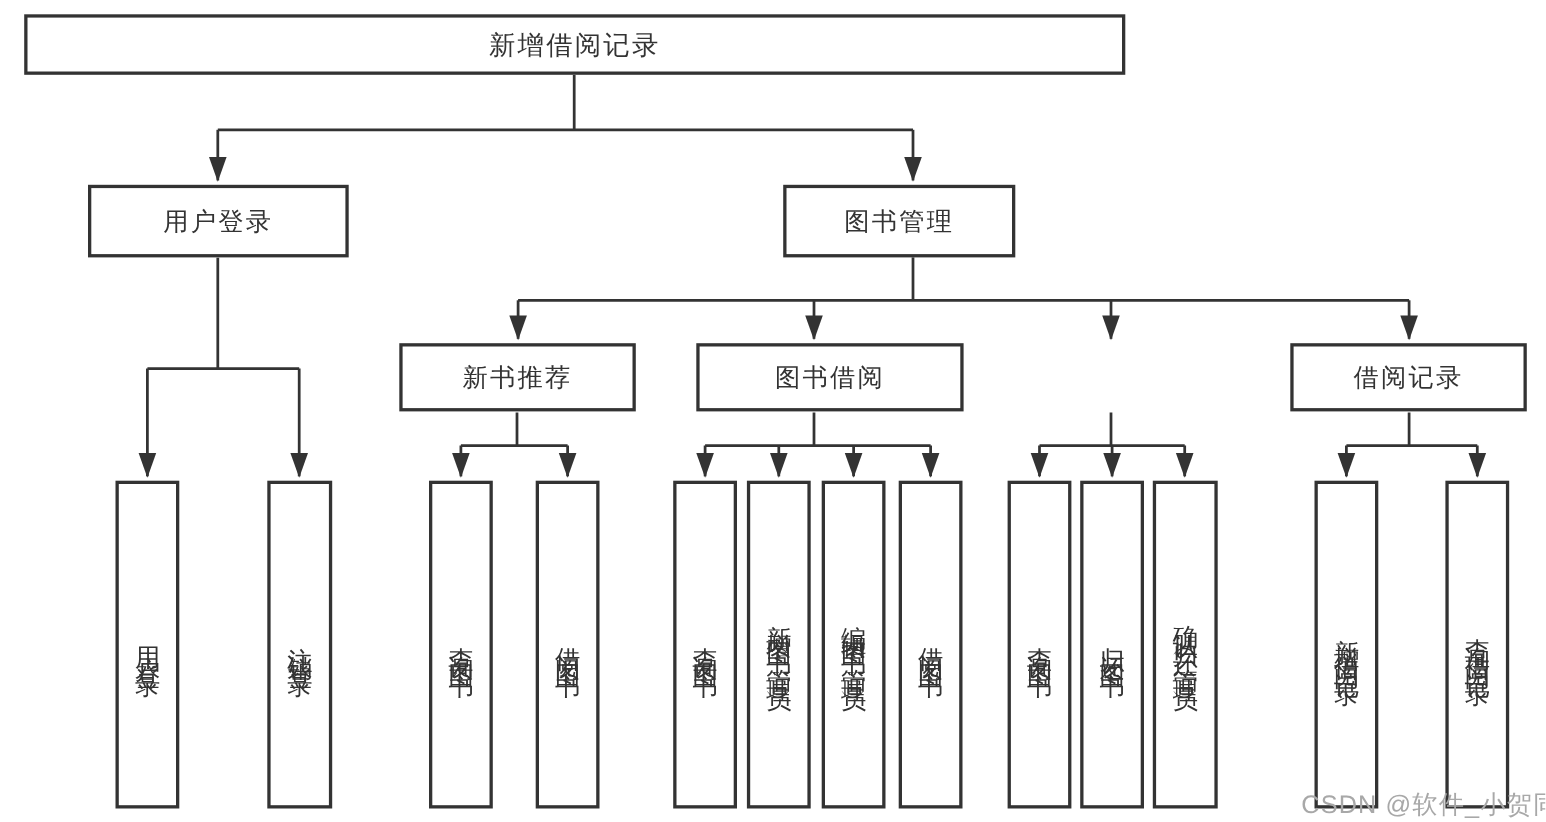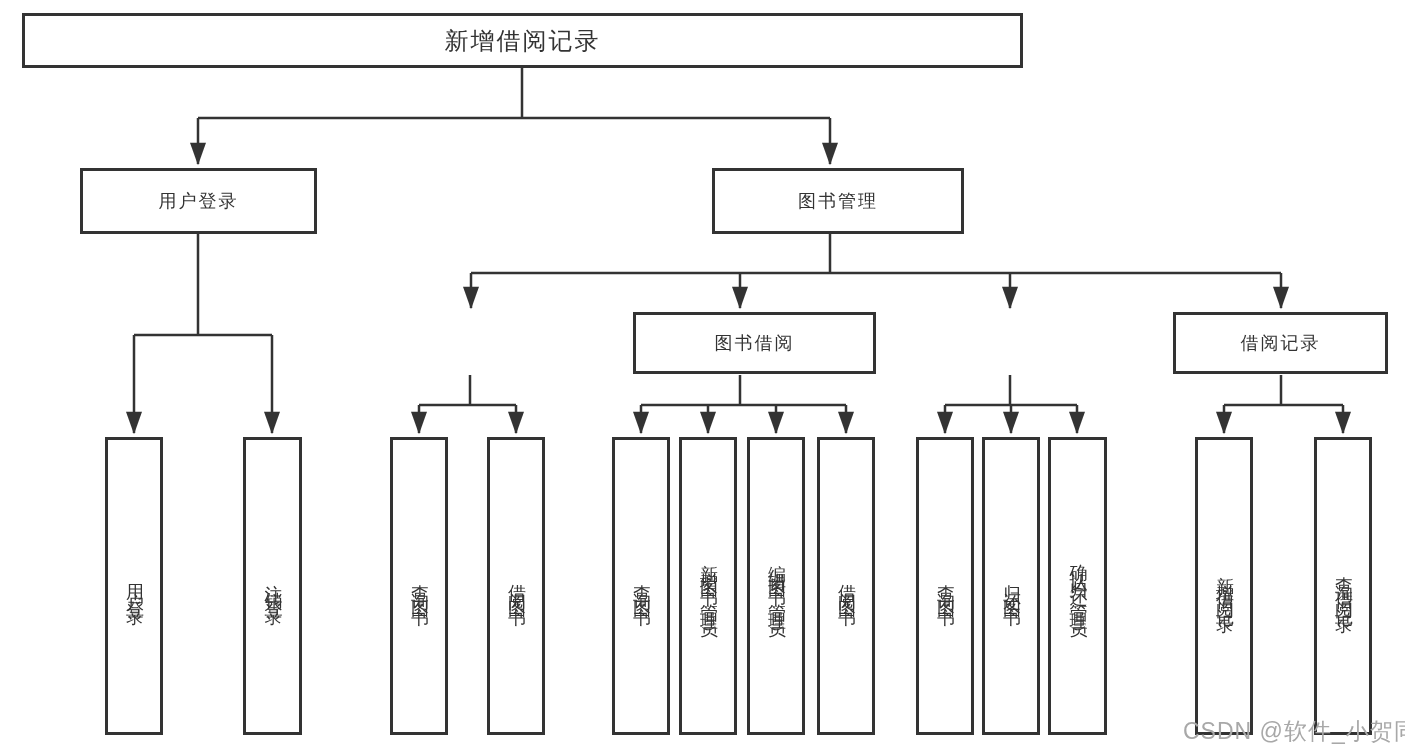--- a/index.html
+++ b/index.html
@@ -14,21 +14,21 @@
   .connectors{position:absolute;left:0;top:0;z-index:1;}
   .node{
     position:absolute;
     box-sizing:border-box;
     border:3px solid #333;
     background:#fff;
     display:flex;
     align-items:center;
     justify-content:center;
     z-index:2;
-    font-size:18px;
+    font-size:23px;
     letter-spacing:2px;
   }
   .node.root{font-size:24px;}
   .node span{white-space:nowrap;}
   .leaf span{
     writing-mode:vertical-rl;
     text-orientation:mixed;
     letter-spacing:8px;
     line-height:1.1;
     white-space:nowrap;
@@ -84,24 +84,27 @@
     </g>
   </svg>
 
   <div class="node root" style="left:22px;top:13px;width:1001px;height:55px">
     <span>新增借阅记录</span>
   </div>
 
   <div class="node" style="left:80px;top:168px;width:237px;height:66px">
     <span>用户登录</span>
   </div>
-  <div class="node" style="left:712px;top:168px;width:252px;height:66px">
+  <div class="node" style="left:712px;top:168px;width:211px;height:66px">
     <span>图书管理</span>
   </div>
 
+  <div class="node" style="left:363px;top:312px;width:215px;height:62px">
+    <span>新书推荐</span>
+  </div>
   <div class="node" style="left:633px;top:312px;width:243px;height:62px">
     <span>图书借阅</span>
   </div>
   <div class="node" style="left:1173px;top:312px;width:215px;height:62px">
     <span>借阅记录</span>
   </div>
 
   <div class="node leaf" style="left:105px;top:437px;width:58px;height:298px">
     <span>用户登录</span>
   </div>

